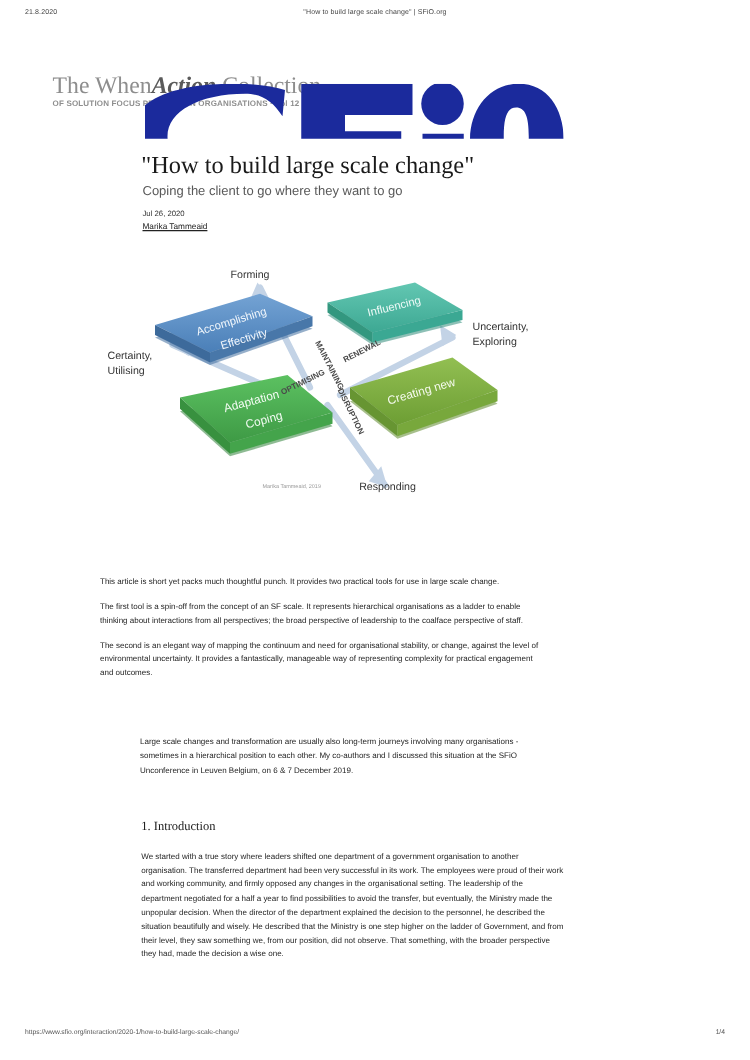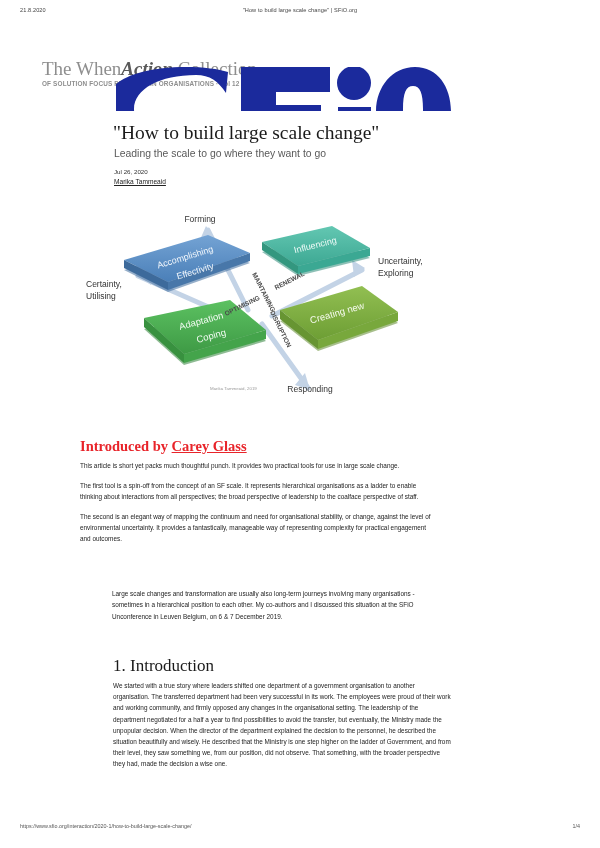--- a/index.html
+++ b/index.html
@@ -81,21 +81,21 @@
   .body-block{position:absolute;left:80px;width:348px;}
   p.bt{
     margin:0 0 9px 0;font-size:6.4px;line-height:1.72;color:#232323;
     text-align:left;
   }
   .quote-block{position:absolute;left:112px;top:588px;width:318px;}
   .quote-block p{margin:0;font-size:6.4px;line-height:1.78;color:#232323;}
 
   .sec-1-head{
     position:absolute;left:113px;top:656px;
-    font-family:"Liberation Serif",serif;font-size:17px;color:#1a1a1a;
+    font-family:"Liberation Serif",serif;font-size:10px;color:#1a1a1a;
   }
   .sec-1-body{position:absolute;left:113px;top:680px;width:338px;}
   .sec-1-body p{margin:0;font-size:6.4px;line-height:1.75;color:#232323;}
 
   .intro-body{position:absolute;left:80px;top:460px;width:352px;}
 </style>
 </head>
 <body>
 
 <div class="page">
@@ -124,21 +124,21 @@
           <rect x="222" y="40" width="33" height="37"></rect>
 
           <path d="M299 0 C322 0 335 20 335 45 L335 77 L307 77 L307 42 C307 26 304 19 297 19 C290 19 287 26 287 42 L287 77 L260 77 L260 45 C260 20 276 0 299 0 Z"></path>
         </g>
       </svg>
     </div>
   </div>
 
   <div class="article">
     <div class="art-title">"How to build large scale change"</div>
-    <div class="art-sub">Leading the scale to go where they want to go</div>
+    <div class="art-sub">Coping the client to go where they want to go</div>
     <div class="art-date">Jul 26, 2020</div>
     <a class="art-author" href="#">Marika Tammeaid</a>
   </div>
 
   <div class="figure">
     <svg width="440" height="182" viewBox="0 0 440 182" xmlns="http://www.w3.org/2000/svg">
       <defs>
         <linearGradient id="gblue" x1="0" y1="0" x2="0" y2="1">
           <stop offset="0%" stop-color="#74a3d4"></stop>
             <stop offset="100%" stop-color="#4a7fb8"></stop>
@@ -212,21 +212,20 @@
       <text x="120" y="10" font-family="Liberation Sans, sans-serif" font-size="8.5" fill="#333" text-anchor="middle">Forming</text>
       <text x="230" y="180" font-family="Liberation Sans, sans-serif" font-size="8.5" fill="#333" text-anchor="middle">Responding</text>
       <text x="6" y="75" font-family="Liberation Sans, sans-serif" font-size="8.5" fill="#333">Certainty,</text>
       <text x="6" y="87" font-family="Liberation Sans, sans-serif" font-size="8.5" fill="#333">Utilising</text>
       <text x="298" y="52" font-family="Liberation Sans, sans-serif" font-size="8.5" fill="#333">Uncertainty,</text>
       <text x="298" y="64" font-family="Liberation Sans, sans-serif" font-size="8.5" fill="#333">Exploring</text>
     </svg>
   </div>
   <div class="fig-caption">Marika Tammeaid, 2019</div>
 
-  <div class="sec-intro-head"><span>Introduced by </span><span class="who">Carey Glass</span></div>
 
   <div class="intro-body body-block">
     <p class="bt">This article is short yet packs much thoughtful punch. It provides two practical tools for use in large scale change.</p>
     <p class="bt">The first tool is a spin-off from the concept of an SF scale. It represents hierarchical organisations as a ladder to enable thinking about interactions from all perspectives; the broad perspective of leadership to the coalface perspective of staff.</p>
     <p class="bt">The second is an elegant way of mapping the continuum and need for organisational stability, or change, against the level of environmental uncertainty. It provides a fantastically, manageable way of representing complexity for practical engagement and outcomes.</p>
   </div>
 
   <div class="quote-block">
     <p>Large scale changes and transformation are usually also long-term journeys involving many organisations - sometimes in a hierarchical position to each other. My co-authors and I discussed this situation at the SFiO Unconference in Leuven Belgium, on 6 &amp; 7 December 2019.</p>
   </div>

